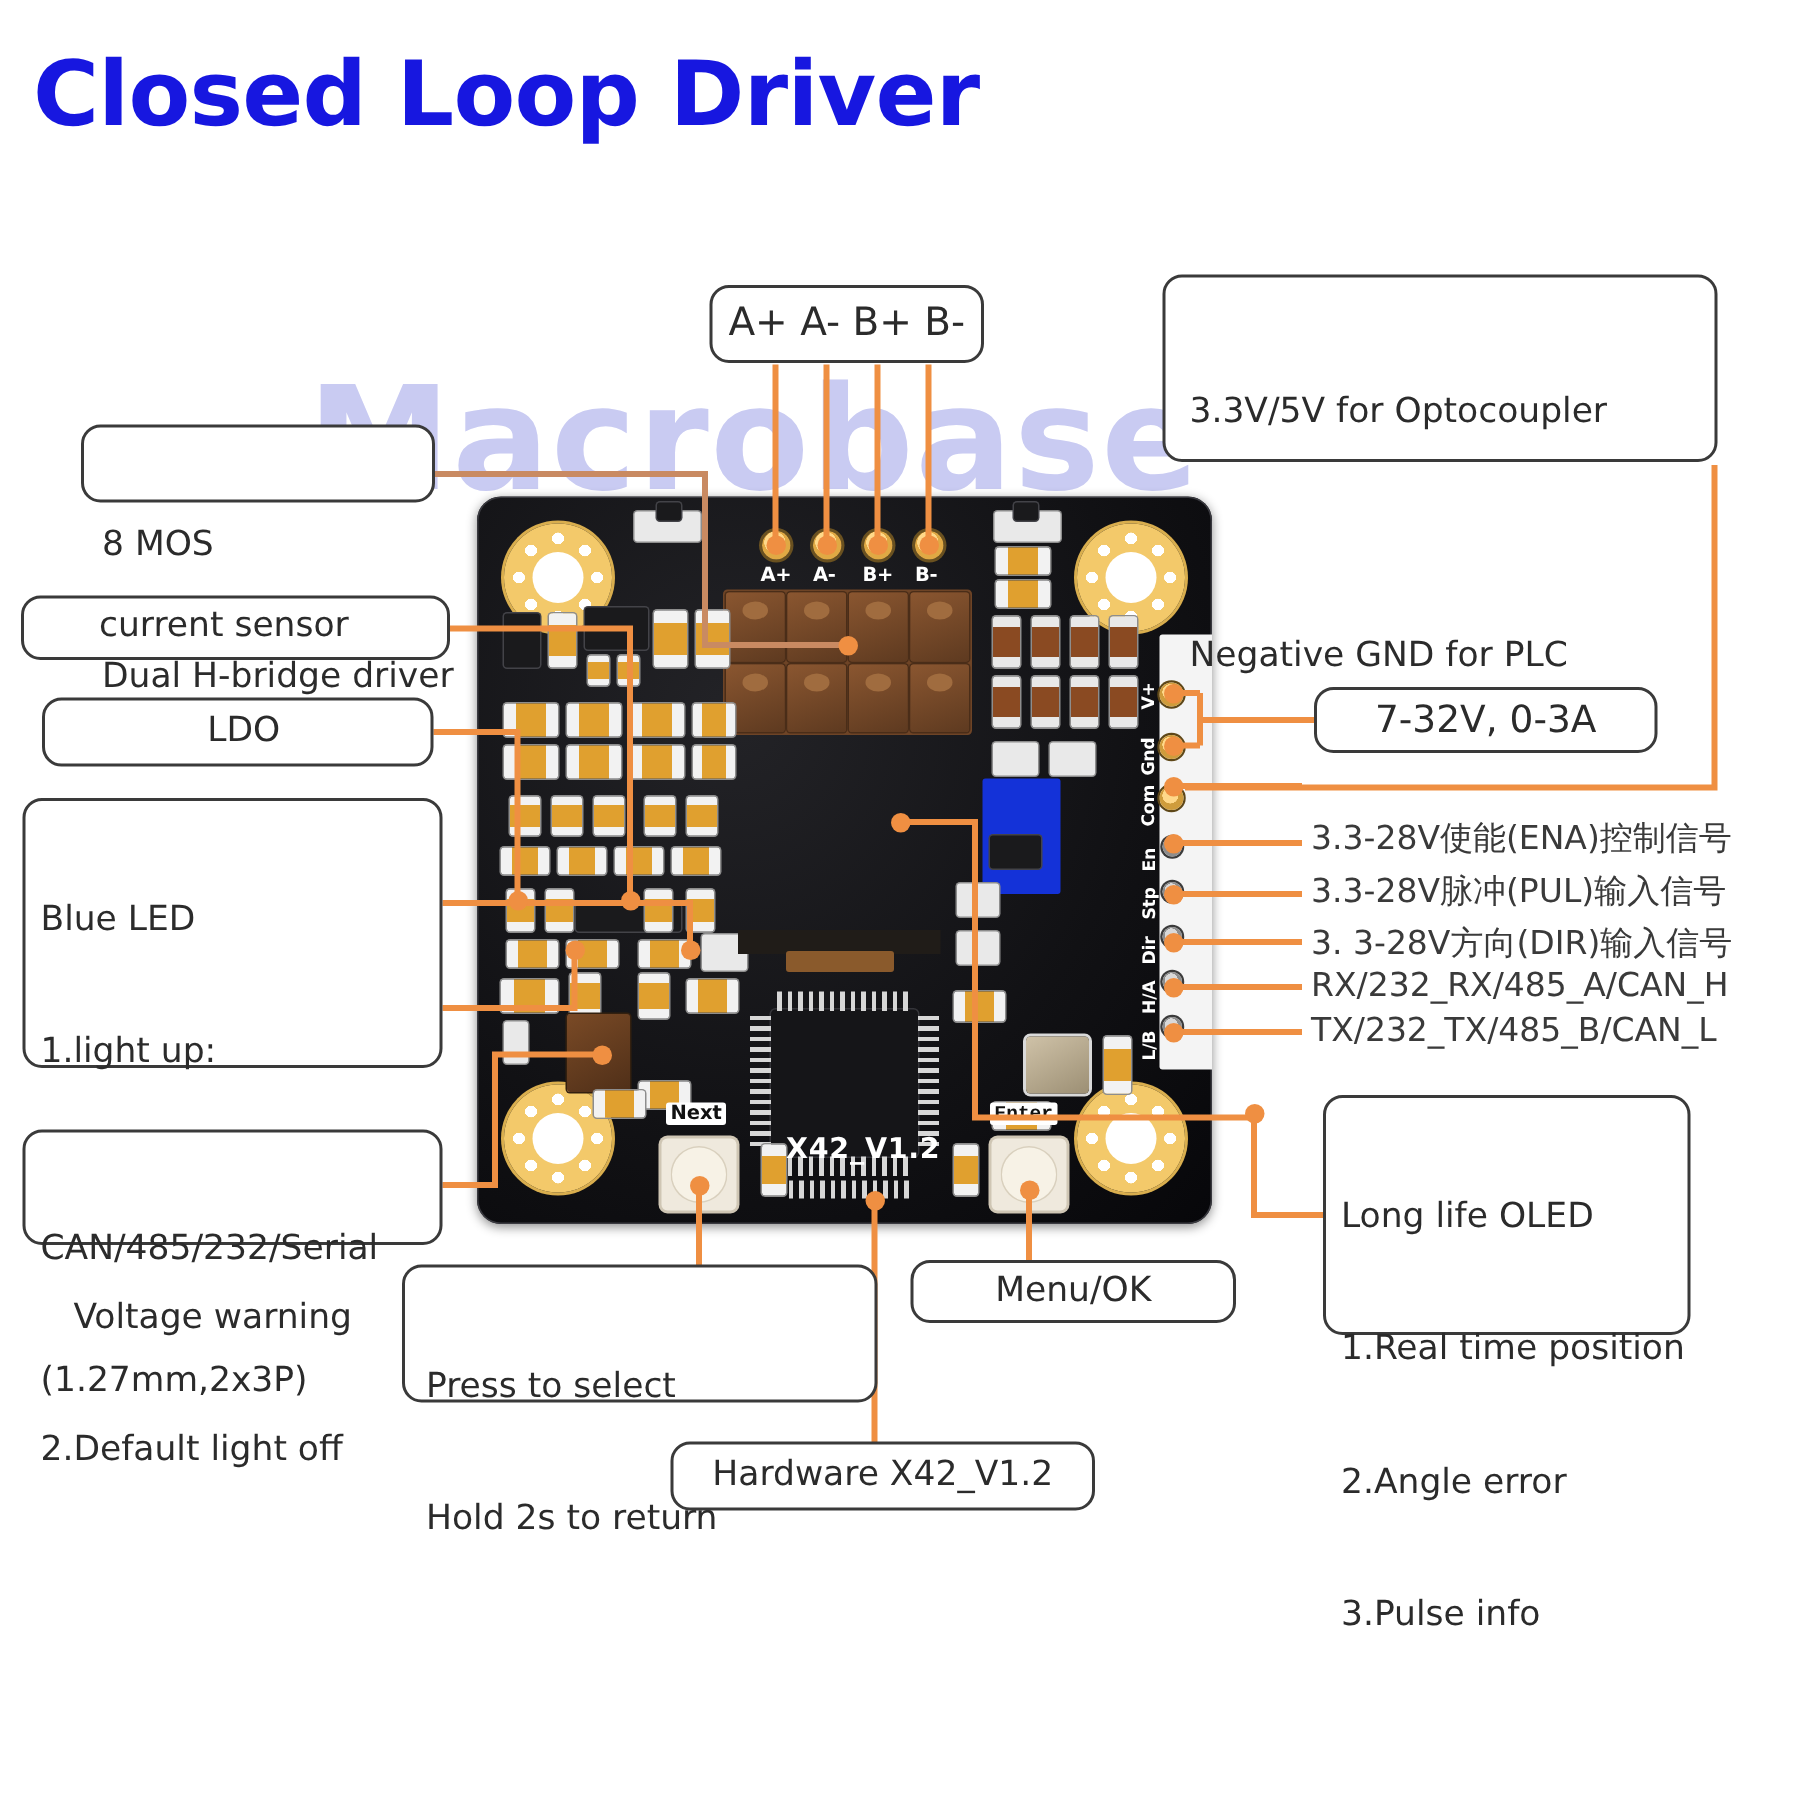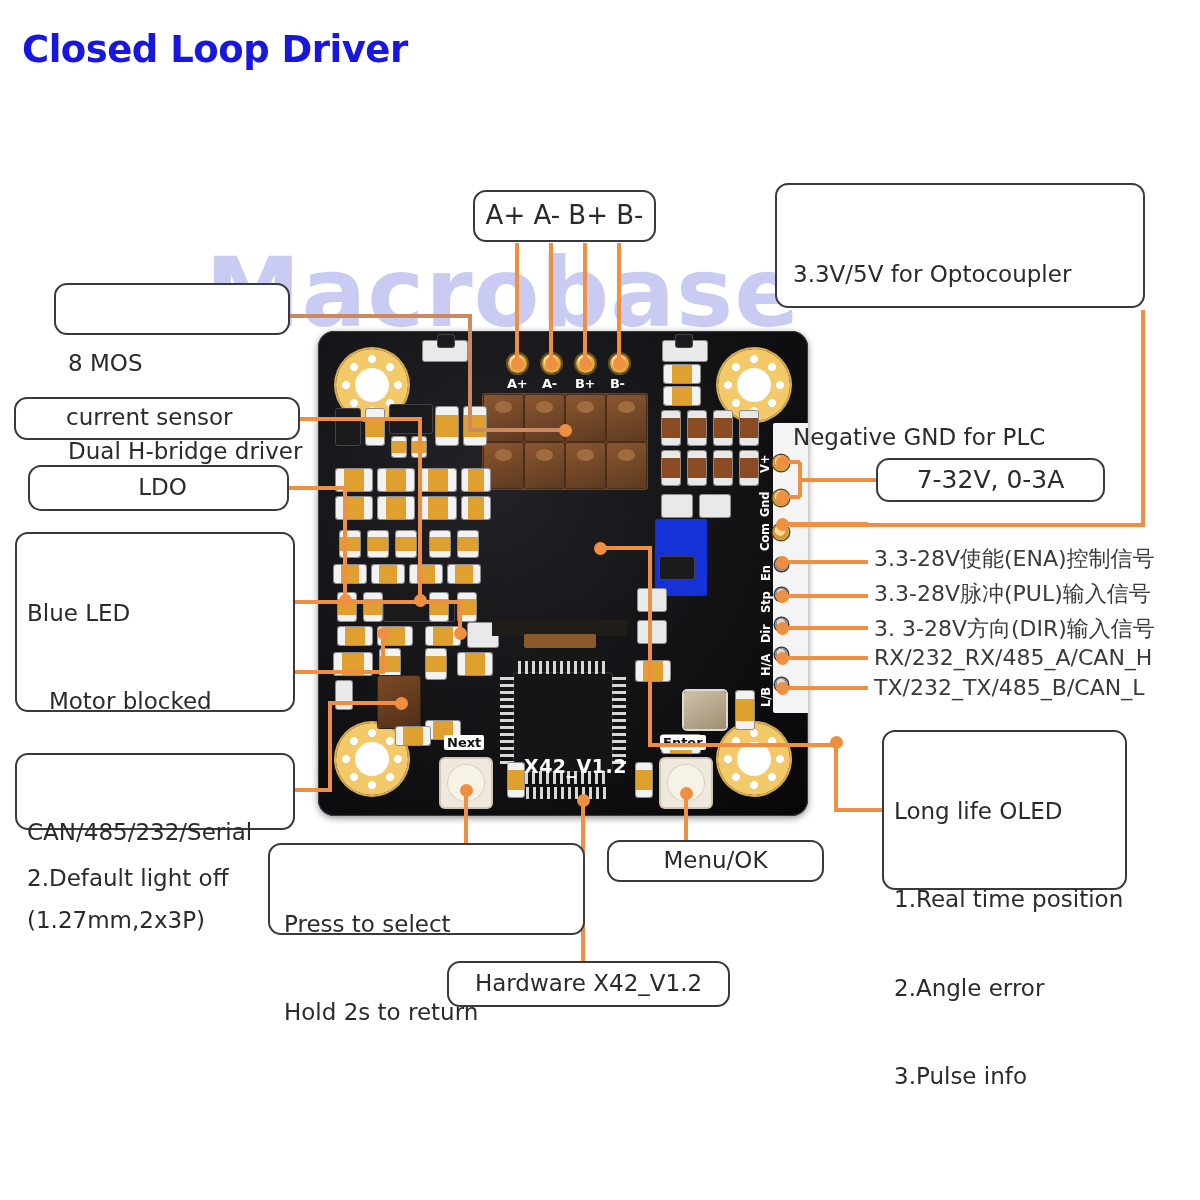--- a/index.html
+++ b/index.html
@@ -5,21 +5,21 @@
   * { box-sizing: border-box; margin: 0; padding: 0; }
   html, body { width: 1200px; height: 1200px; background: #ffffff; overflow: hidden; }
   body { font-family: "DejaVu Sans", "Liberation Sans", sans-serif; }
 
   #stage { position: relative; width: 1200px; height: 1200px; background: #fff; }
 
   
   #title {
     position: absolute; left: 22px; top: 28px;
     font-family: "DejaVu Sans", "Liberation Sans", sans-serif;
-    font-weight: bold; font-size: 37px; color: #1717e0;
+    font-weight: bold; font-size: 60px; color: #1717e0;
     letter-spacing: -0.5px; white-space: nowrap;
   }
 
   
   #watermark {
     position: absolute; left: 205px; top: 237px;
     font-family: "DejaVu Sans", "Liberation Sans", sans-serif;
     font-weight: bold; font-size: 96px; color: #c9cbf2;
     letter-spacing: 1px; white-space: nowrap; z-index: 1; pointer-events: none;
   }
@@ -361,21 +361,21 @@
     <div class="hlbl" style="left:441px; top:345px;">H/A</div>
     <div class="hlbl" style="left:441px; top:376px;">L/B</div>
 
     <div class="btn" style="left:123px; top:428px;">
         <div class="cap"></div>
       </div>
     <div class="btn" style="left:343px; top:428px;">
         <div class="cap"></div>
       </div>
     <div class="btnlabel" style="left:126px; top:404px;">Next</div>
-    <div class="btnlabel" style="left:342px; top:404px;">Enter</div>
+    <div class="btnlabel" style="left:342px; top:404px;font-family:Liberation Mono, monospace;">Enter</div>
     <div class="smd o" style="left:190px; top:432px; width:16px; height:34px;"></div>
     <div class="smd o" style="left:318px; top:432px; width:16px; height:34px;"></div>
     <div id="silktext">X42_V1.2</div>
     <div class="legs h" style="position:absolute; left:208px; top:456px; width:80px; height:12px;"></div>
     <div class="smd oh" style="left:78px; top:396px; width:34px; height:18px;"></div>
   </div>
 
   <div class="dot" style="left:511px; top:357px;"></div>
   <div class="dot" style="left:545px; top:357px;"></div>
   <div class="dot" style="left:579px; top:357px;"></div>
@@ -418,20 +418,21 @@
   <div class="cbox" style="left:14px; top:397px; width:286px; height:43px; display:flex; align-items:flex-end; padding-left:50px;">
     <span class="ln">current sensor</span>
   </div>
 
   <div class="cbox center" style="left:28px; top:465px; width:261px; height:46px; display:flex; align-items:center; justify-content:center;padding-left:20px;">
     <span class="ln">LDO</span>
   </div>
 
   <div class="cbox" style="left:15px; top:532px; width:280px; height:180px; padding:6px 10px;">
     <span class="ln">Blue LED</span>
+    <span class="ln">1.light up:</span>
     <span class="ln">   Motor blocked</span>
     <span class="ln">   Voltage warning</span>
     <span class="ln">2.Default light off</span>
   </div>
 
   <div class="cbox" style="left:15px; top:753px; width:280px; height:77px; padding:4px 10px;">
     <span class="ln">CAN/485/232/Serial</span>
     <span class="ln">(1.27mm,2x3P)</span>
   </div>
 

